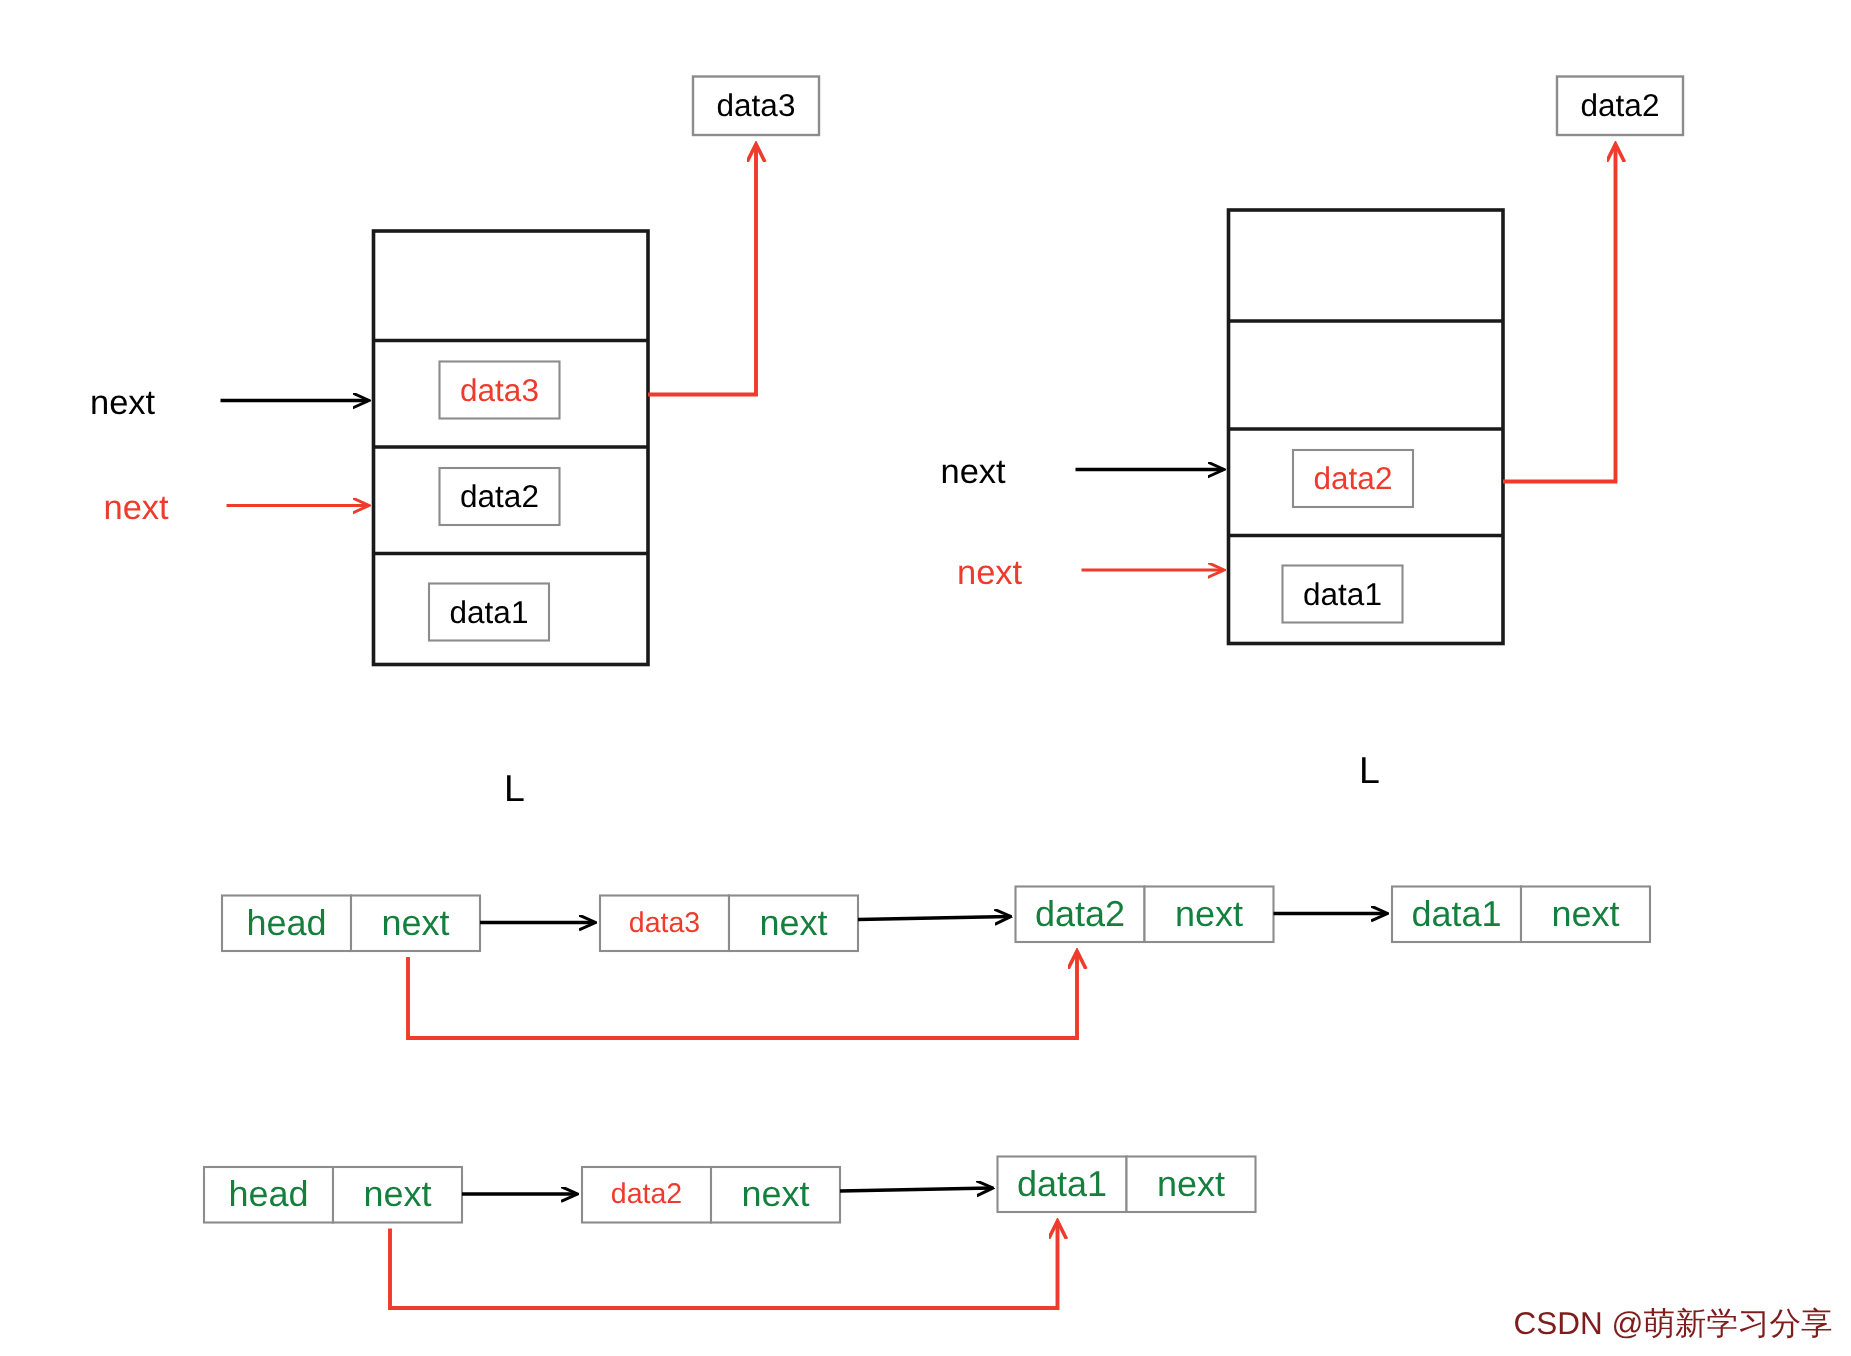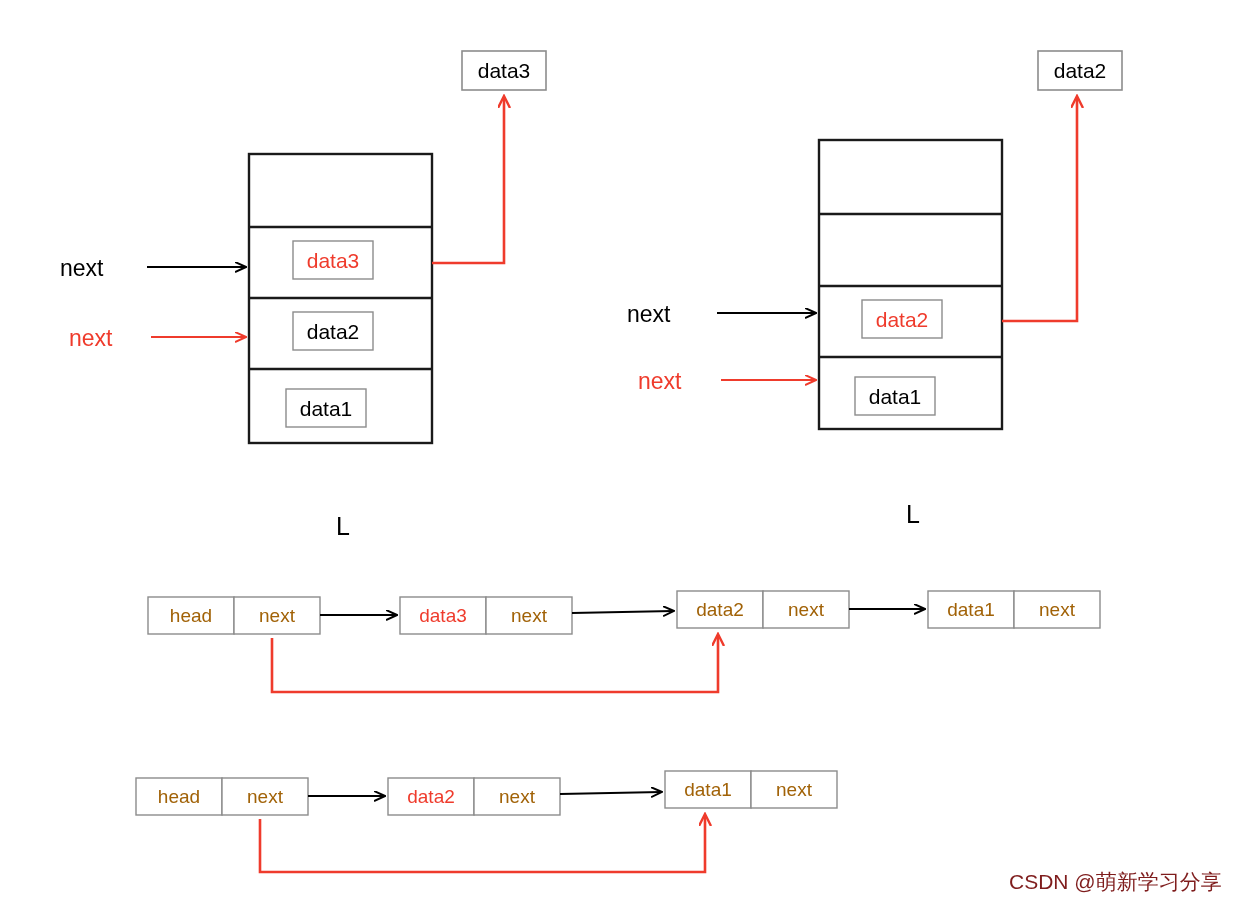--- a/index.html
+++ b/index.html
@@ -27,21 +27,21 @@
   }
   .lbl {
     position: absolute;
     font-family: "Liberation Sans", sans-serif;
     white-space: nowrap;
     line-height: 1;
   }
   .next-black { font-size: 23px; color: #000000; }
   .next-red   { font-size: 23px; color: #ef3b2c; }
   .L-label    { font-size: 25px; color: #000000; }
-  .cell-text  { font-size: 19px; color: #a16207; text-align: center; }
+  .cell-text  { font-size: 24px; color: #15803d; text-align: center; }
   .cell-text-red { font-size: 19px; color: #ef3b2c; }
   .box-text   { font-size: 21px; color: #000000; }
   .box-text-red { font-size: 21px; color: #ef3b2c; }
   .watermark {
     position: absolute;
     font-size: 21px;
     color: #7f1d1d;
     font-family: "Liberation Sans", sans-serif;
     white-space: nowrap;
   }

